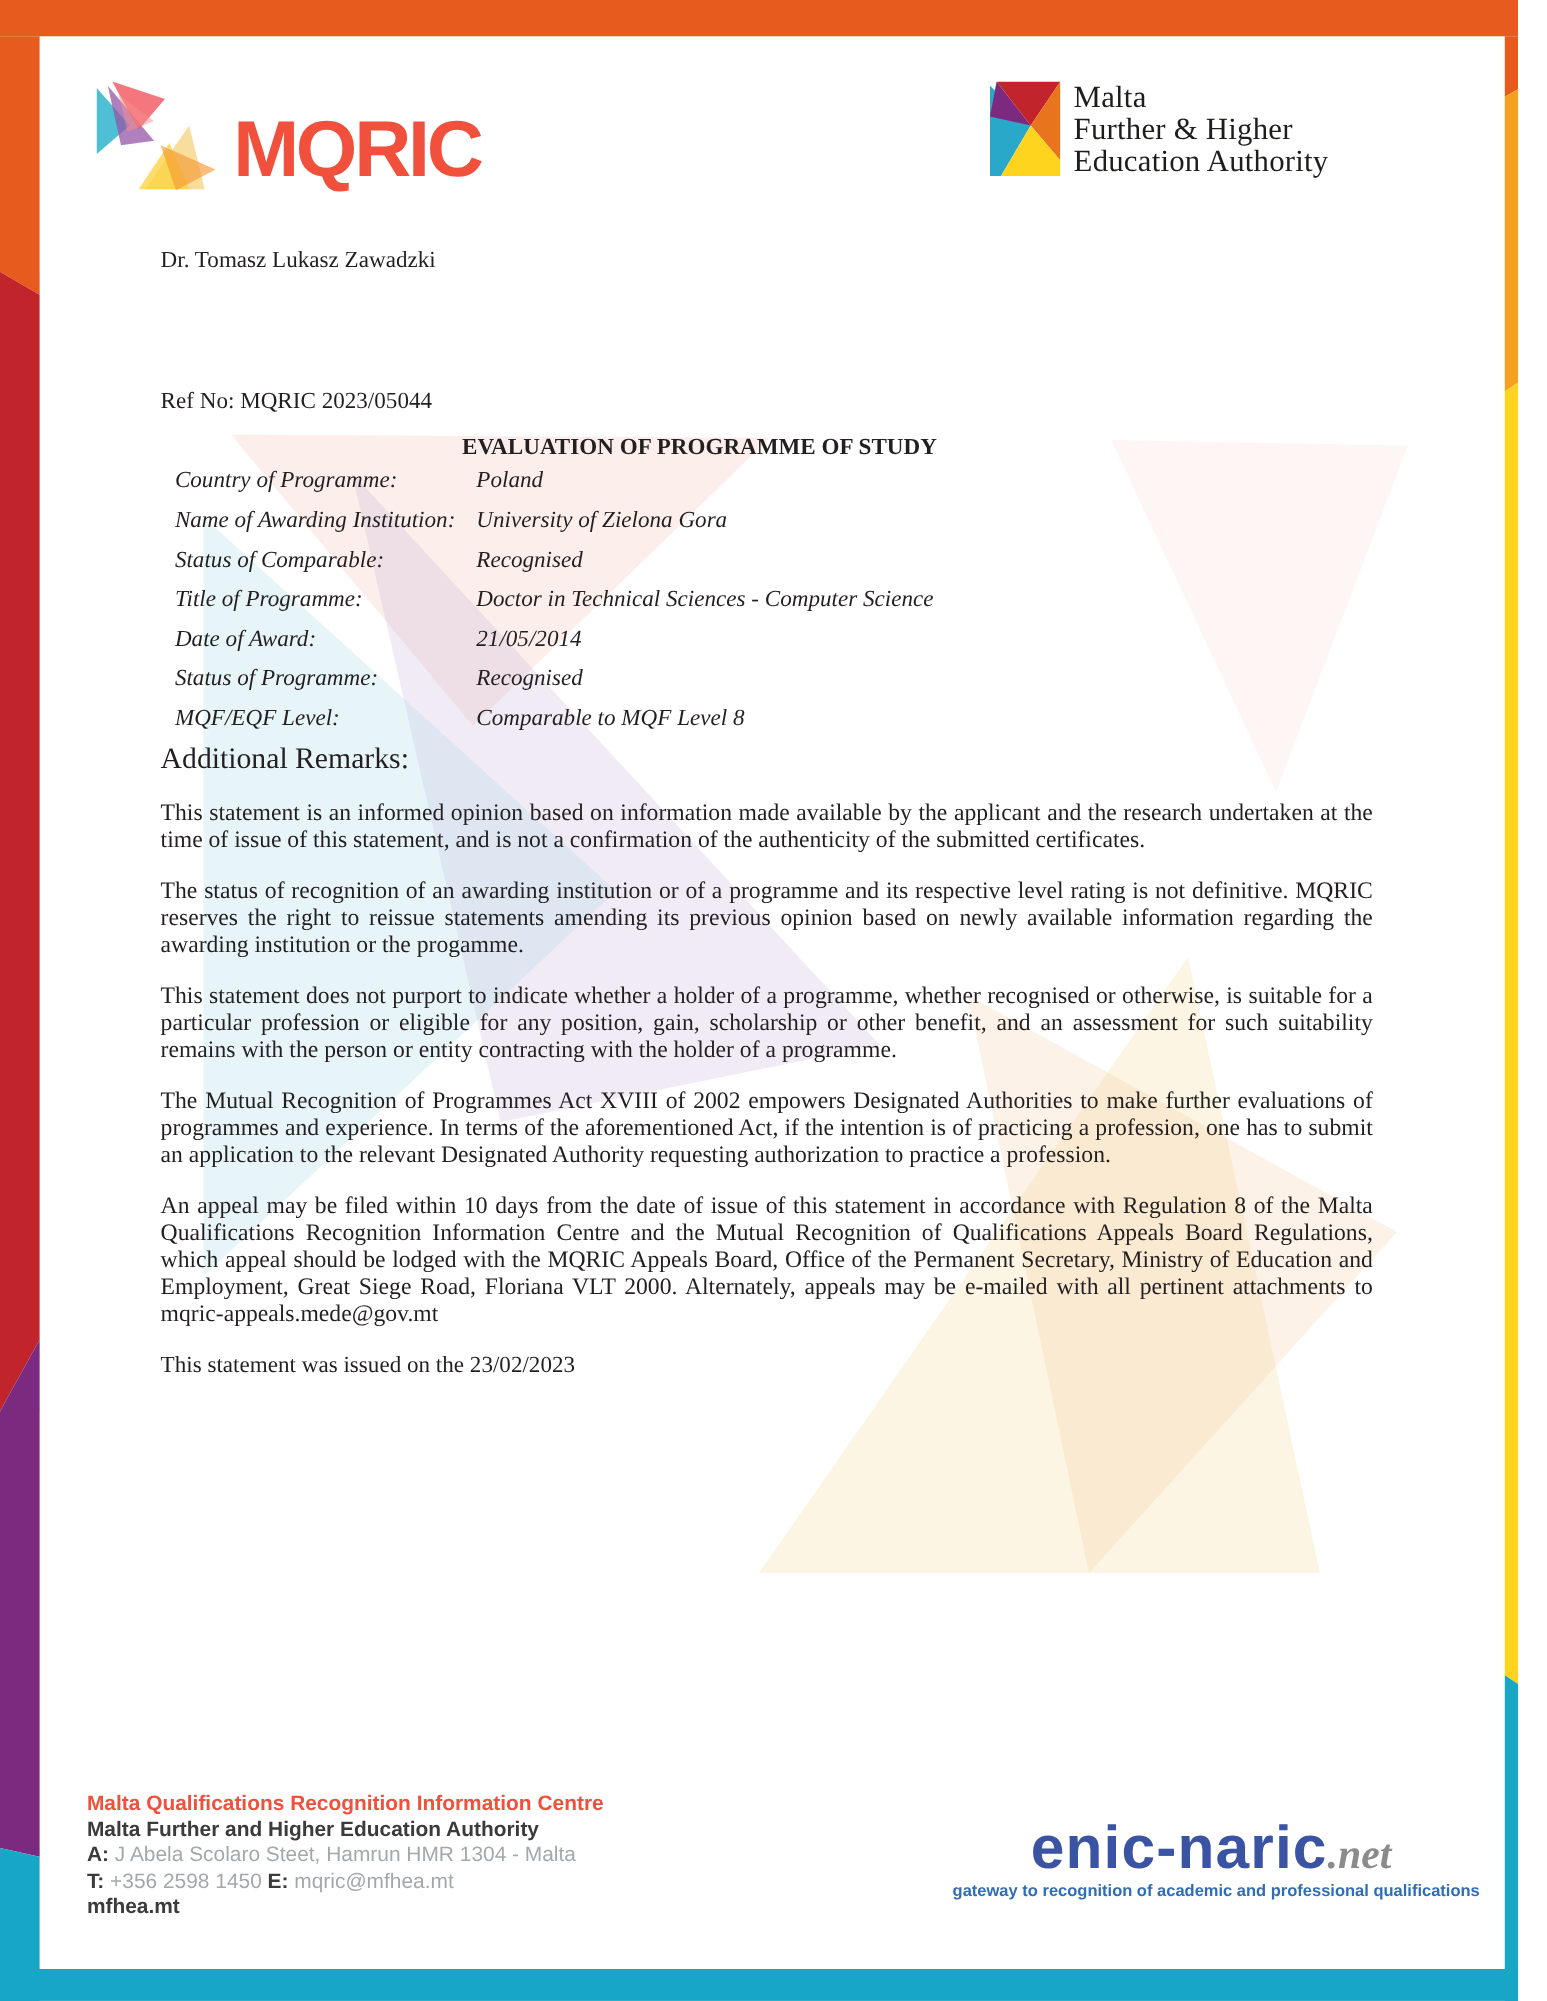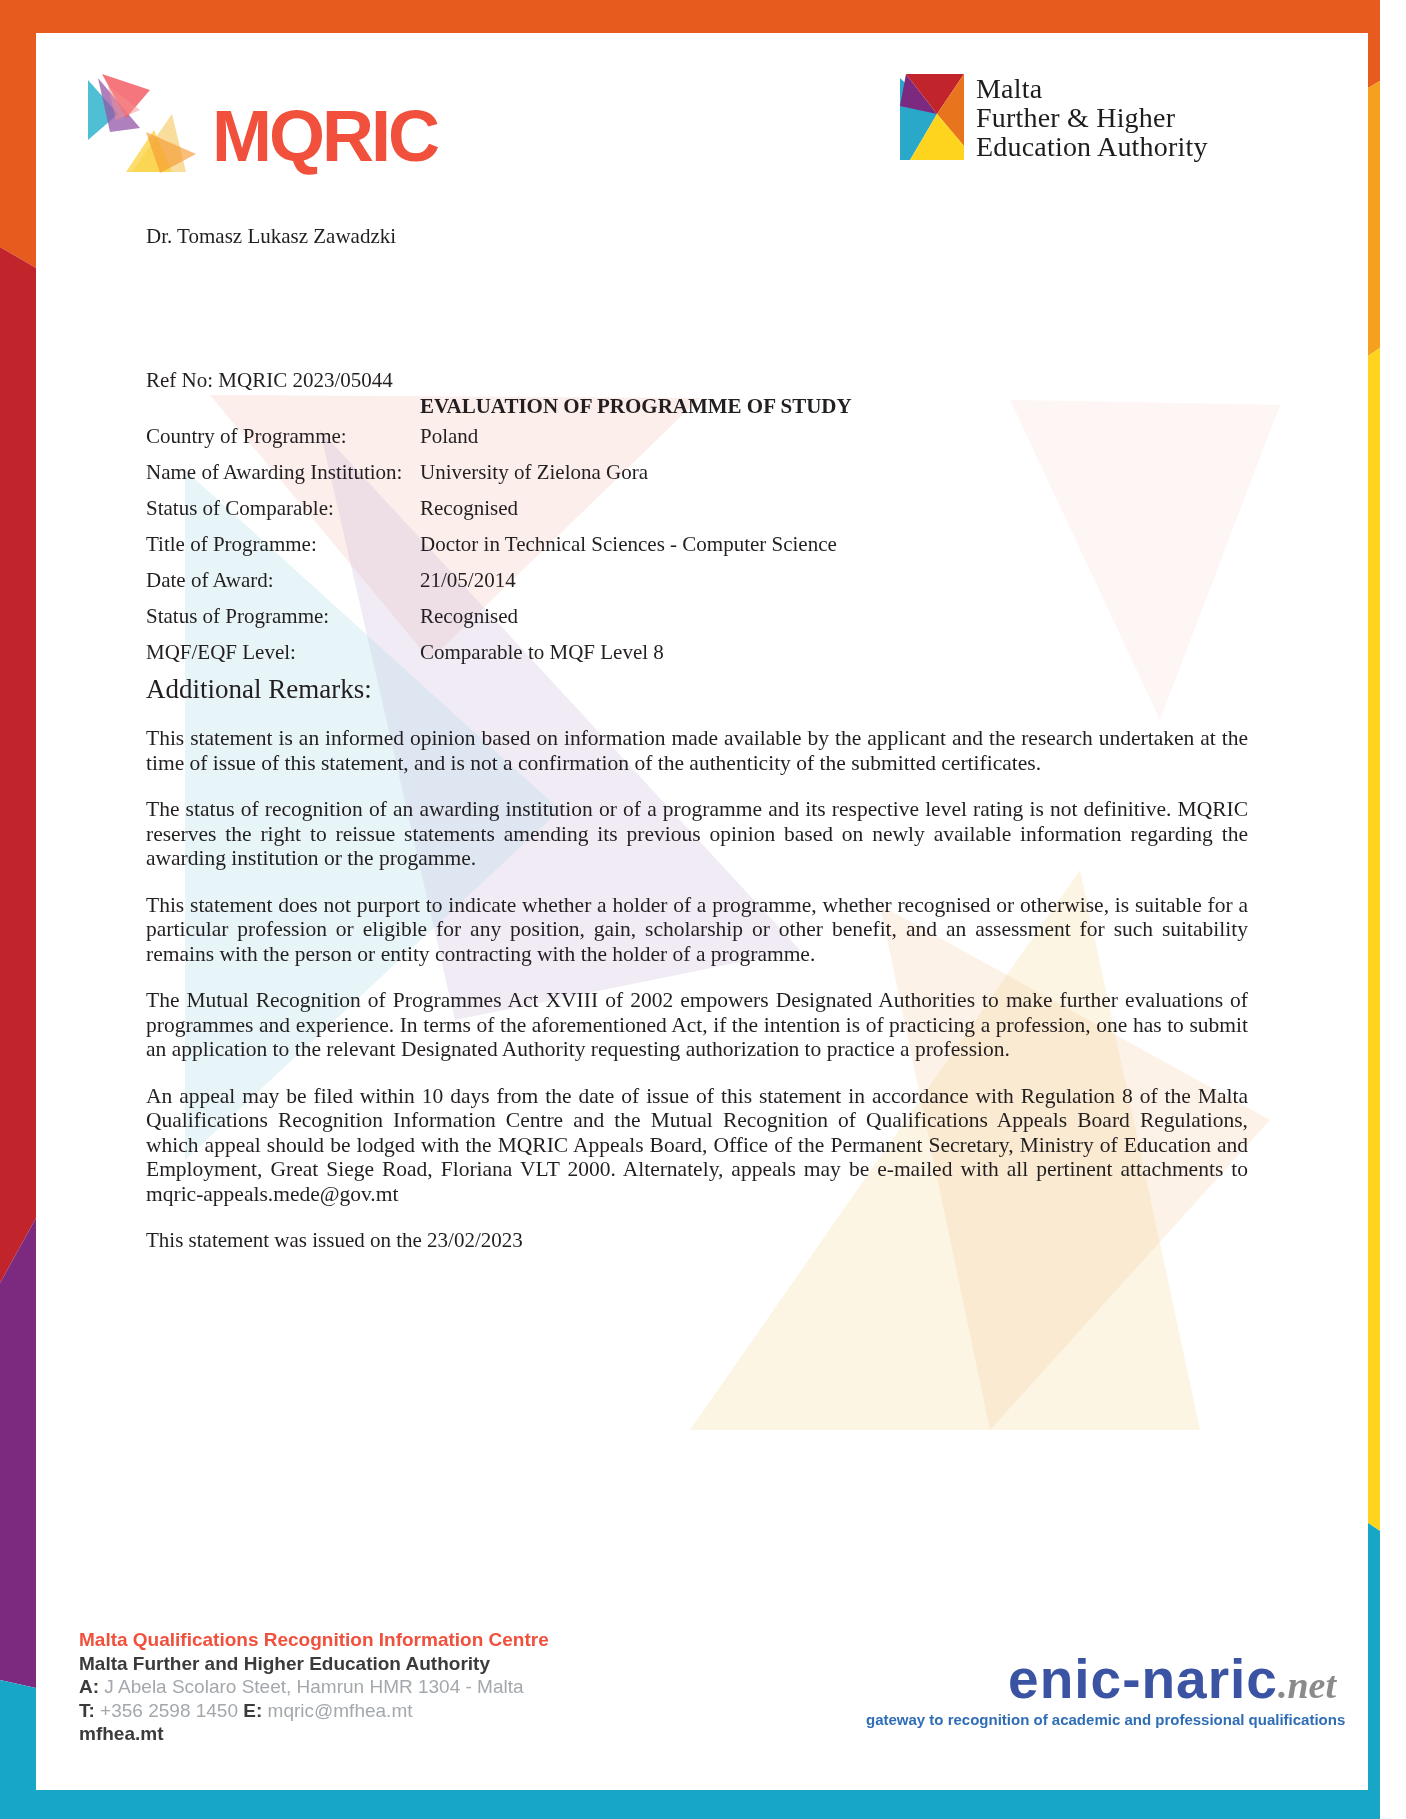--- a/index.html
+++ b/index.html
@@ -27,21 +27,21 @@
   .issued{font-size:21px;margin-top:2px;}
 
   
   .footer{font-family:"Liberation Sans", sans-serif;font-size:19px;line-height:23.5px;}
   .f-red{color:#F0503C;font-weight:700;}
   .f-dark{color:#3b3b3c;font-weight:700;}
   .f-gray{color:#a3a8ad;font-weight:400;}
   .f-gray b{color:#3b3b3c;font-weight:700;}
 
   .enic{width:470px;text-align:center;font-family:"Liberation Sans", sans-serif;}
-  .enic-row{white-space:nowrap;line-height:1;text-align:right;}
+  .enic-row{white-space:nowrap;line-height:1;}
   .enic-word{font-weight:700;font-size:55px;letter-spacing:1px;color:#3A53A3;}
   .enic-net{font-family:"Liberation Serif", serif;font-style:italic;font-weight:700;
             font-size:38px;color:#8b8b8b;}
   .enic-tag{margin-top:4px;font-weight:700;font-size:15px;color:#2F6DB5;letter-spacing:0px;white-space:nowrap;}
 </style>
 </head>
 <body>
 
 <div class="sheet">
 
@@ -94,25 +94,25 @@
     </svg>
     <div class="mfhea-text" style="margin-left:12px;">
       <div>Malta</div>
       <div>Further &amp; Higher</div>
       <div>Education Authority</div>
     </div>
   </div>
 
   <div class="abs addressee" style="left:146px;top:224px;">Dr. Tomasz Lukasz Zawadzki</div>
 
-  <div class="abs refno" style="left:146px;top:368px;">Ref No: MQRIC 2023/05044</div>
+  <div class="abs refno" style="left:146px;top:352px;">Ref No: MQRIC 2023/05044</div>
 
   <div class="abs doc-title" style="left:420px;top:394px;">EVALUATION OF PROGRAMME OF STUDY</div>
 
-  <div class="abs fields" style="left:146px;top:424px;">
+  <div class="abs fields" style="left:159px;top:424px;font-style:italic;">
     <div class="lab">Country of Programme:</div>
     <div class="val">Poland</div>
     <div class="lab">Name of Awarding Institution:</div>
     <div class="val">University of Zielona Gora</div>
     <div class="lab">Status of Comparable:</div>
     <div class="val">Recognised</div>
     <div class="lab">Title of Programme:</div>
     <div class="val">Doctor in Technical Sciences - Computer Science</div>
     <div class="lab">Date of Award:</div>
     <div class="val">21/05/2014</div>

